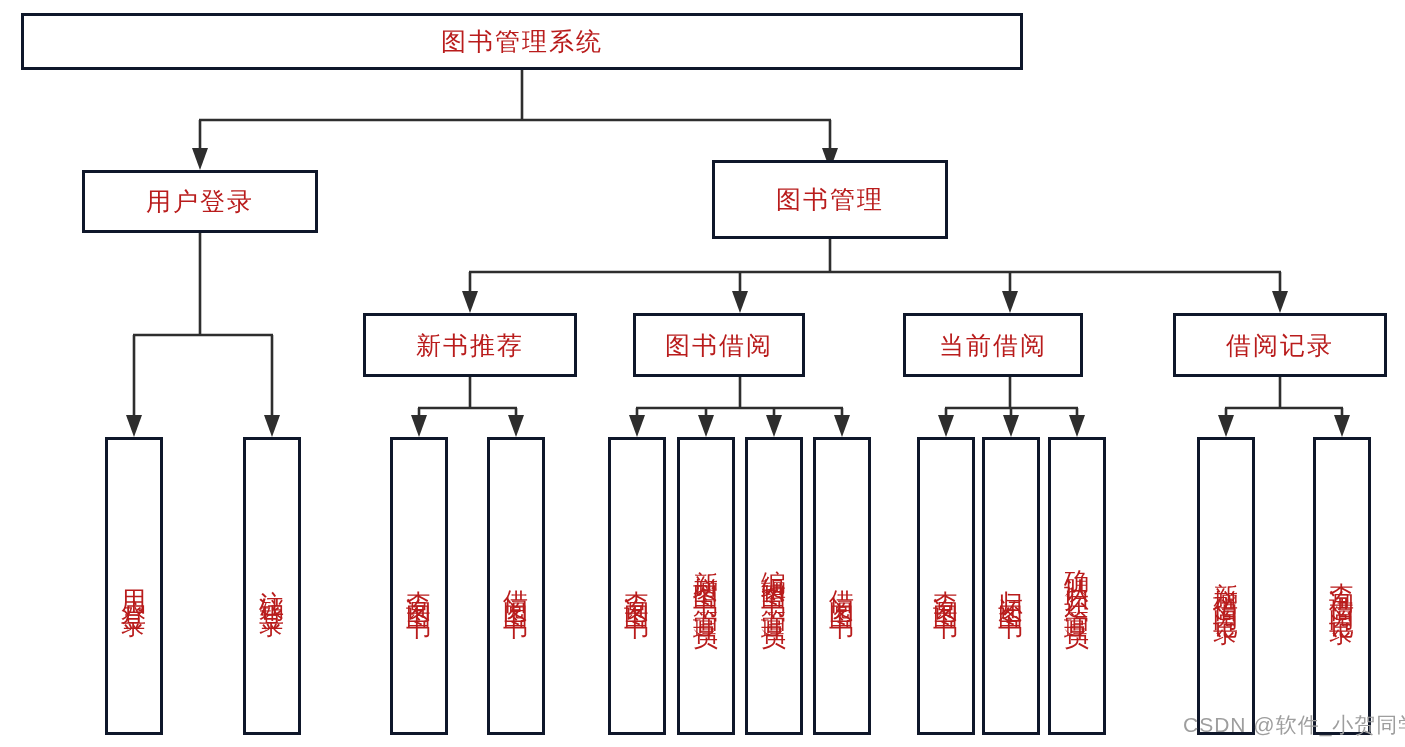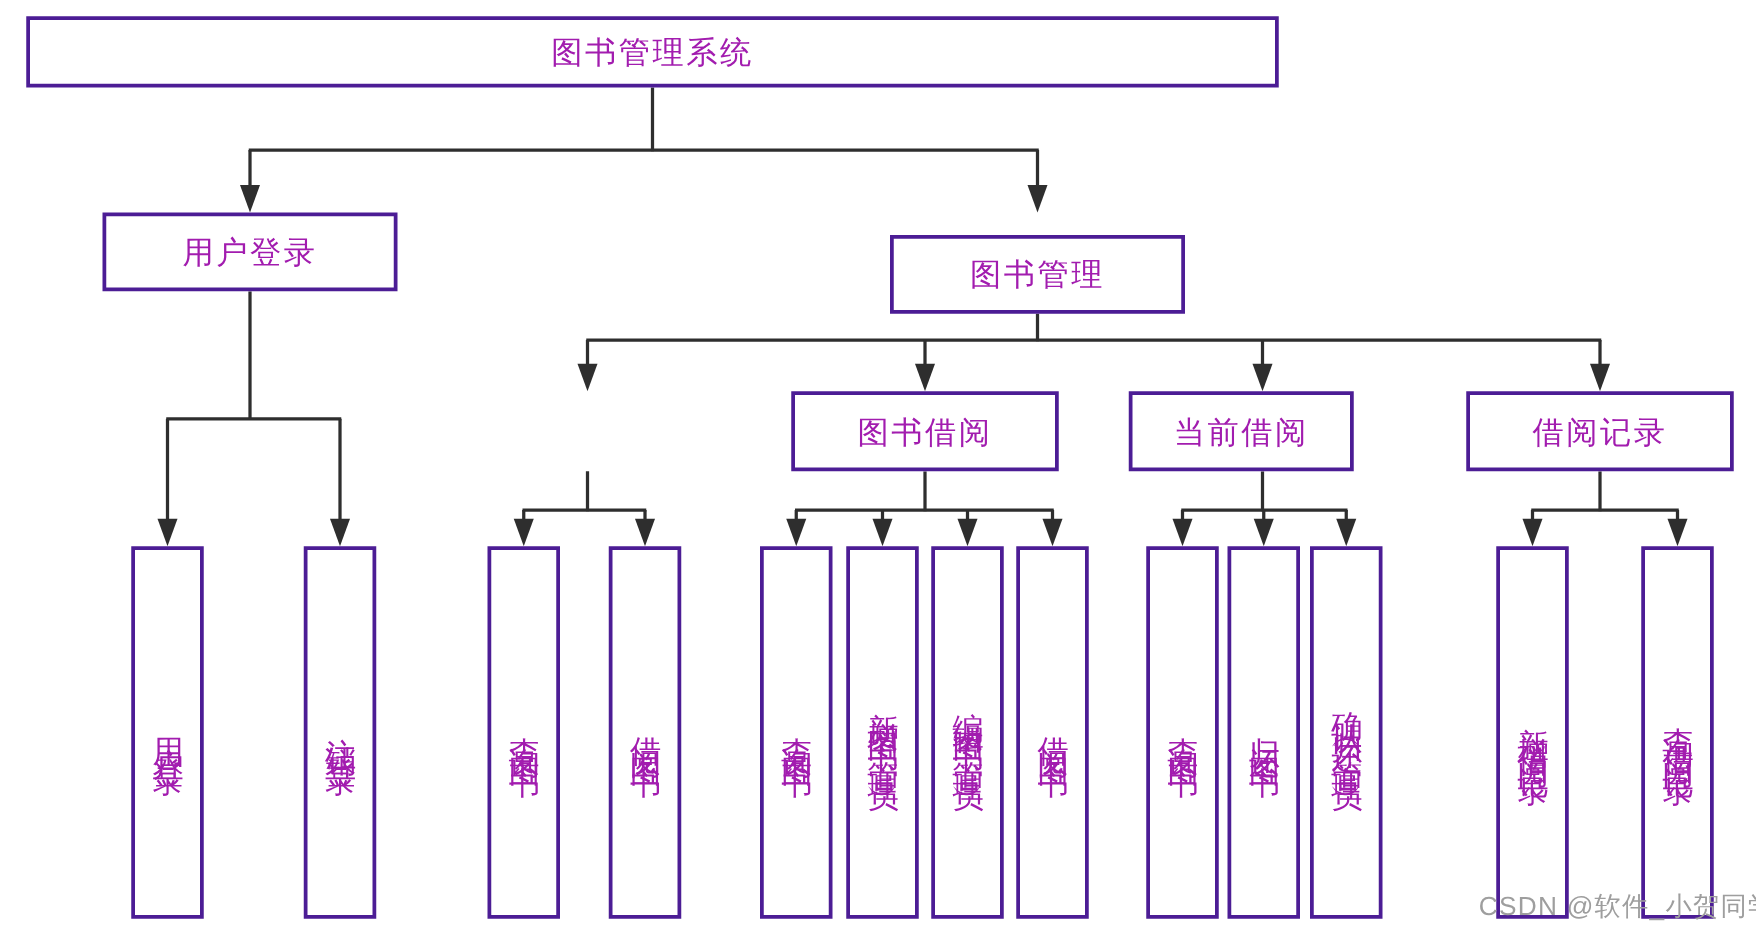--- a/index.html
+++ b/index.html
@@ -18,22 +18,22 @@
   #connectors {
     position: absolute;
     left: 0;
     top: 0;
     z-index: 1;
   }
   .box {
     position: absolute;
     box-sizing: border-box;
     background: #ffffff;
-    border: 3px solid #4c1d95;
-    color: #a21caf;
+    border: 3px solid #0f172a;
+    color: #b91c1c;
     display: flex;
     align-items: center;
     justify-content: center;
     z-index: 2;
     text-align: center;
   }
   .h-box {
     font-size: 25px;
     letter-spacing: 2px;
     font-weight: 400;
@@ -125,23 +125,24 @@
       <path d="M1003 415 L1019 415 L1011 437 Z"></path>
       <path d="M1069 415 L1085 415 L1077 437 Z"></path>
       <path d="M1218 415 L1234 415 L1226 437 Z"></path>
       <path d="M1334 415 L1350 415 L1342 437 Z"></path>
     </g>
   </svg>
 
   <div class="box h-box" style="left:21px; top:13px; width:1002px; height:57px">图书管理系统</div>
 
   <div class="box h-box" style="left:82px; top:170px; width:236px; height:63px">用户登录</div>
-  <div class="box h-box" style="left:712px; top:188px; width:236px; height:63px">图书管理</div>
+  <div class="box h-box" style="left:712px; top:160px; width:236px; height:79px">图书管理</div>
 
-  <div class="box h-box" style="left:633px; top:313px; width:214px; height:64px">图书借阅</div>
+  <div class="box h-box" style="left:363px; top:313px; width:214px; height:64px">新书推荐</div>
+  <div class="box h-box" style="left:633px; top:313px; width:172px; height:64px">图书借阅</div>
   <div class="box h-box" style="left:903px; top:313px; width:180px; height:64px">当前借阅</div>
   <div class="box h-box" style="left:1173px; top:313px; width:214px; height:64px">借阅记录</div>
 
   <div class="box v-box" style="left:105px">用户登录</div>
   <div class="box v-box" style="left:243px">注销登录</div>
 
   <div class="box v-box" style="left:390px">查询图书</div>
   <div class="box v-box" style="left:487px">借阅图书</div>
 
   <div class="box v-box" style="left:608px">查询图书</div>

